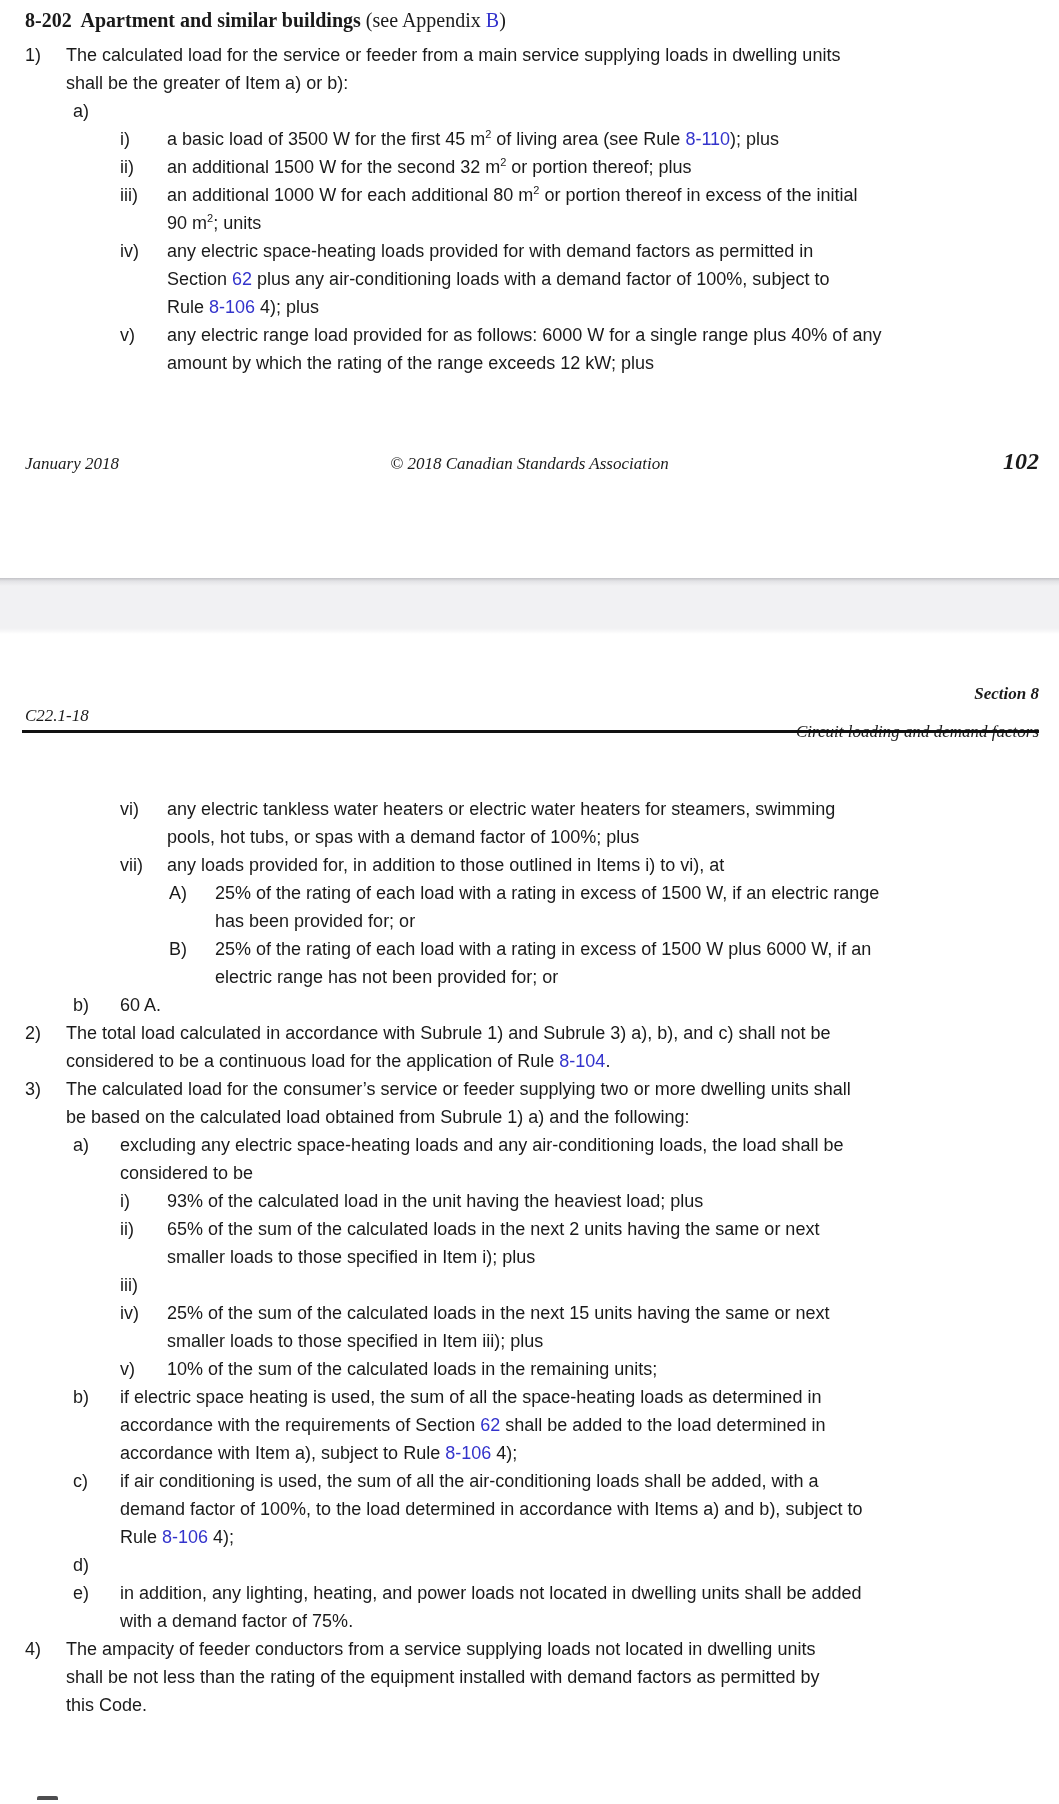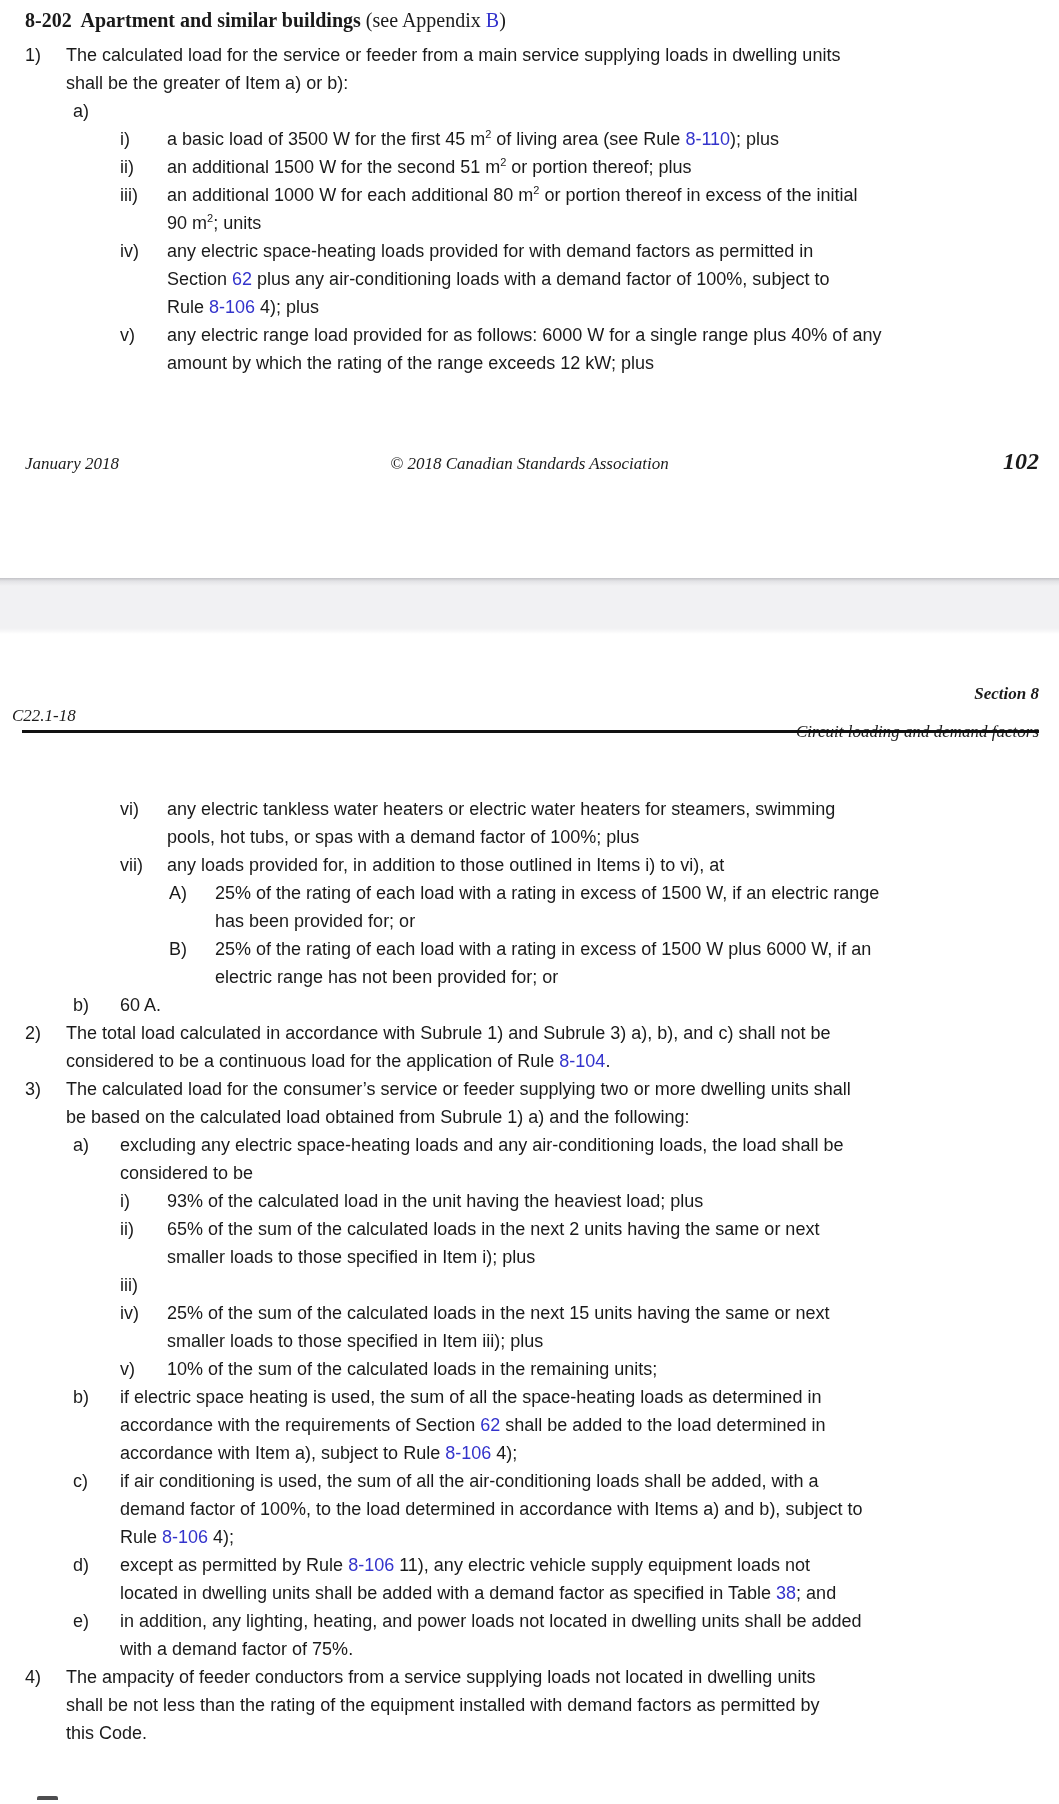--- a/index.html
+++ b/index.html
@@ -48,21 +48,21 @@
     background:linear-gradient(180deg,
       #c2c2c6 0px,#e2e2e5 3px,#f1f1f3 8px,
       #f1f1f3 50px,#f7f7f8 53px,#ffffff 56px);
   }
   
   .page2{height:1170px;}
   .pheader{position:relative;height:99px;
     font-family:"Liberation Serif", serif;font-style:italic;font-size:17px;}
   .ph-section{position:absolute;right:20px;top:50px;font-weight:700;}
   .ph-sub{position:absolute;right:20px;top:88px;}
-  .ph-doccode{position:absolute;left:12px;top:72px;}
+  .ph-doccode{position:absolute;left:25px;top:72px;}
   .ph-rule{position:absolute;left:22px;right:20px;top:96px;height:3px;background:#111;}
   .page2 .body-list{margin-top:62px;}
   
   .clip-frag{position:absolute;left:37px;top:1796px;width:21px;height:4px;
     background:#4d4d4f;border-radius:2px 2px 0 0;filter:blur(0.5px);}
 </style>
 </head>
 <body>
 
 <div class="canvas">
@@ -78,21 +78,21 @@
         <div class="li alpha">
           <span class="marker">a)</span>
           <span class="txt"></span>
         </div>
         <div class="li roman">
           <span class="marker">i)</span>
           <span class="txt"><span>a basic load of 3500 W for the first 45 m</span><sup>2</sup><span> of living area (see Rule </span><span class="link">8-110</span><span>); plus</span></span>
         </div>
         <div class="li roman">
           <span class="marker">ii)</span>
-          <span class="txt"><span>an additional 1500 W for the second 51 m</span><sup>2</sup><span> or portion thereof; plus</span></span>
+          <span class="txt"><span>an additional 1500 W for the second 32 m</span><sup>2</sup><span> or portion thereof; plus</span></span>
         </div>
         <div class="li roman">
           <span class="marker">iii)</span>
           <span class="txt"><span>an additional 1000 W for each additional 80 m</span><sup>2</sup><span> or portion thereof in excess of the initial
 90 m</span><sup>2</sup><span>; units</span></span>
         </div>
         <div class="li roman">
           <span class="marker">iv)</span>
           <span class="txt"><span>any electric space-heating loads provided for with demand factors as permitted in
 Section </span><span class="link">62</span><span> plus any air-conditioning loads with a demand factor of 100%, subject to
@@ -187,22 +187,20 @@
 accordance with Item a), subject to Rule </span><span class="link">8-106</span><span> 4);</span></span>
         </div>
         <div class="li alpha">
           <span class="marker">c)</span>
           <span class="txt"><span>if air conditioning is used, the sum of all the air-conditioning loads shall be added, with a
 demand factor of 100%, to the load determined in accordance with Items a) and b), subject to
 Rule </span><span class="link">8-106</span><span> 4);</span></span>
         </div>
         <div class="li alpha">
           <span class="marker">d)</span>
-          <span class="txt"><span>except as permitted by Rule </span><span class="link">8-106</span><span> 11), any electric vehicle supply equipment loads not
-located in dwelling units shall be added with a demand factor as specified in Table </span><span class="link">38</span><span>; and</span></span>
         </div>
         <div class="li alpha">
           <span class="marker">e)</span>
           <span class="txt"><span>in addition, any lighting, heating, and power loads not located in dwelling units shall be added
 with a demand factor of 75%.</span></span>
         </div>
         <div class="li num">
           <span class="marker">4)</span>
           <span class="txt"><span>The ampacity of feeder conductors from a service supplying loads not located in dwelling units
 shall be not less than the rating of the equipment installed with demand factors as permitted by

